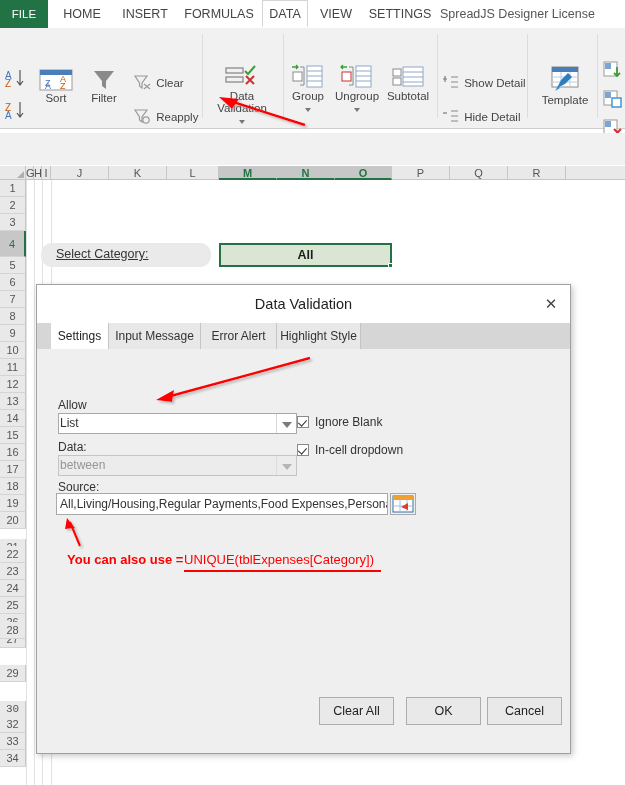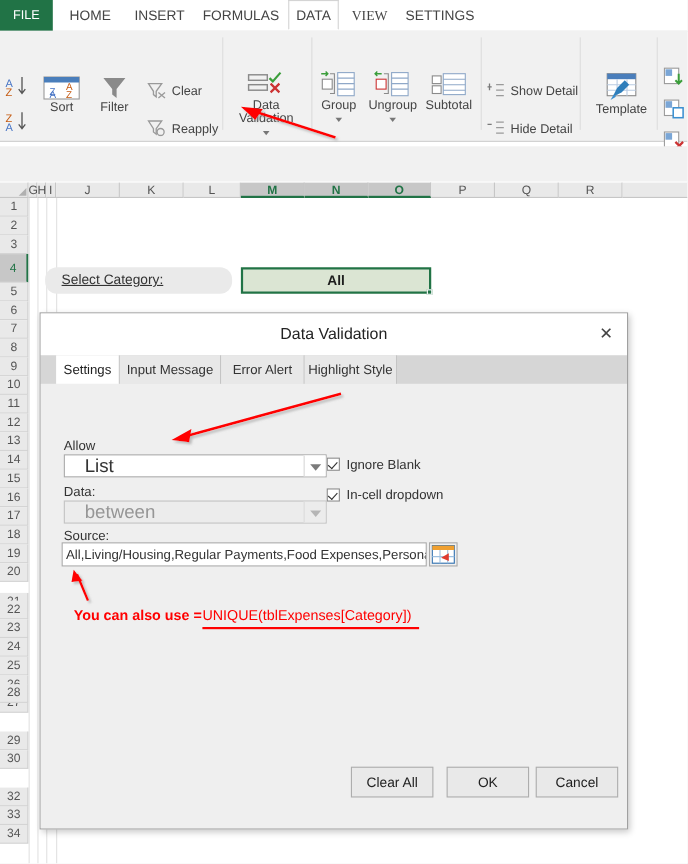--- a/index.html
+++ b/index.html
@@ -72,21 +72,21 @@
         background:#e8e8e8;border-right:1px solid #c4c4c4;box-sizing:border-box;cursor:pointer;}
   .dtab.active{background:#fff;color:#222;border-right:1px solid #c4c4c4;}
   .dlg-body{position:absolute;left:0;top:64px;width:533px;height:404px;background:#efefef;}
 
   .gbox{position:absolute;left:19px;top:11px;width:497px;height:28px;}
   .gbox .cap{position:absolute;left:7px;top:-1px;background:#efefef;padding:0 5px;font-size:12px;color:#333;z-index:2;}
   .gbox .line{position:absolute;left:0;top:7px;width:497px;height:1px;background:#c8c8c8;}
 
   .flab{position:absolute;font-size:12px;color:#333;}
   .fsel{position:absolute;height:21px;background:#fff;border:1px solid #a9a9a9;box-sizing:border-box;cursor:pointer;}
-  .fsel .v{position:absolute;left:18px;top:0;line-height:19px;font-size:17px;color:#333;}
+  .fsel .v{position:absolute;left:1px;top:0;line-height:19px;font-size:12px;color:#333;}
   .fsel .arw{position:absolute;right:0;top:0;width:20px;height:19px;background:#fff;border-left:1px solid #d8d8d8;box-sizing:border-box;}
   .fsel .arw:after{content:"";position:absolute;left:5px;top:8px;border-left:5px solid transparent;border-right:5px solid transparent;border-top:6px solid #7b7b7b;}
   .fsel.dis{background:#ececec;border-color:#c4c4c4;}
   .fsel.dis .v{color:#969696;}
   .fsel.dis .arw{background:#ececec;border-left:1px solid #dcdcdc;}
   .fsel.dis .arw:after{border-top-color:#b5b5b5;}
 
   .chk{position:absolute;font-size:12px;color:#333;cursor:pointer;}
   .chk .bx{position:absolute;left:0;top:1px;width:12px;height:12px;background:#fff;border:1px solid #8a8a8a;box-sizing:border-box;}
   .chk .bx:after{content:"";position:absolute;left:2px;top:1px;width:4px;height:7px;border:solid #333;border-width:0 1.6px 1.6px 0;transform:rotate(42deg);}
@@ -108,22 +108,23 @@
 <body>
 
 <div id="app">
 
   <div class="tabbar">
     <div class="tab file" style="left:0;width:48px;">FILE</div>
     <div class="tab" style="left:54px;width:56px;">HOME</div>
     <div class="tab" style="left:114px;width:62px;">INSERT</div>
     <div class="tab" style="left:178px;width:82px;">FORMULAS</div>
     <div class="tab active" style="left:262px;width:46px;">DATA</div>
-    <div class="tab" style="left:312px;width:48px;font-family:Liberation Serif, serif;">VIEW</div>
+    <div class="tab" style="left:312px;width:48px;">VIEW</div>
     <div class="tab" style="left:364px;width:72px;">SETTINGS</div>
+    <div class="tab lic" style="left:440px;width:175px;text-align:left;">SpreadJS Designer License</div>
   </div>
 
   <div class="ribbon">
 
     <div class="ico" style="left:4px;top:40px;">
       <svg width="22" height="20">
           <text x="1" y="11" font-size="10" fill="#4472c4" font-family="Liberation Sans">A</text>
           <text x="1" y="19" font-size="10" fill="#c55a11" font-family="Liberation Sans">Z</text>
           <path d="M16 2 L16 17 M13 13 L16 17 L19 13" stroke="#555" stroke-width="1.2" fill="none"></path>
         </svg>
@@ -368,21 +369,21 @@
     <div class="rowhdr" style="top:346px;">20</div>
     <div class="rowhdr" style="top:373px;">21</div>
     <div class="rowhdr" style="top:380px;">22</div>
     <div class="rowhdr" style="top:397px;">23</div>
     <div class="rowhdr" style="top:414px;">24</div>
     <div class="rowhdr" style="top:431px;">25</div>
     <div class="rowhdr" style="top:448px;">26</div>
     <div class="rowhdr" style="top:465px;">27</div>
     <div class="rowhdr" style="top:456px;">28</div>
     <div class="rowhdr" style="top:499px;">29</div>
-    <div class="rowhdr" style="top:516px;">30</div>
+    <div class="rowhdr" style="top:535px;font-family:Liberation Mono, monospace;">30</div>
     <div class="rowhdr" style="top:533px;margin-top:20px;">31</div>
     <div class="rowhdr" style="top:550px;">32</div>
     <div class="rowhdr" style="top:567px;">33</div>
     <div class="rowhdr" style="top:584px;">34</div>
 
     <div class="cellarea">
       <div class="gline-v" style="left:0;height:605px;"></div>
       <div class="gline-v" style="left:8px;height:605px;"></div>
       <div class="gline-v" style="left:16px;height:605px;"></div>
       <div class="gline-v" style="left:25px;height:605px;"></div>

